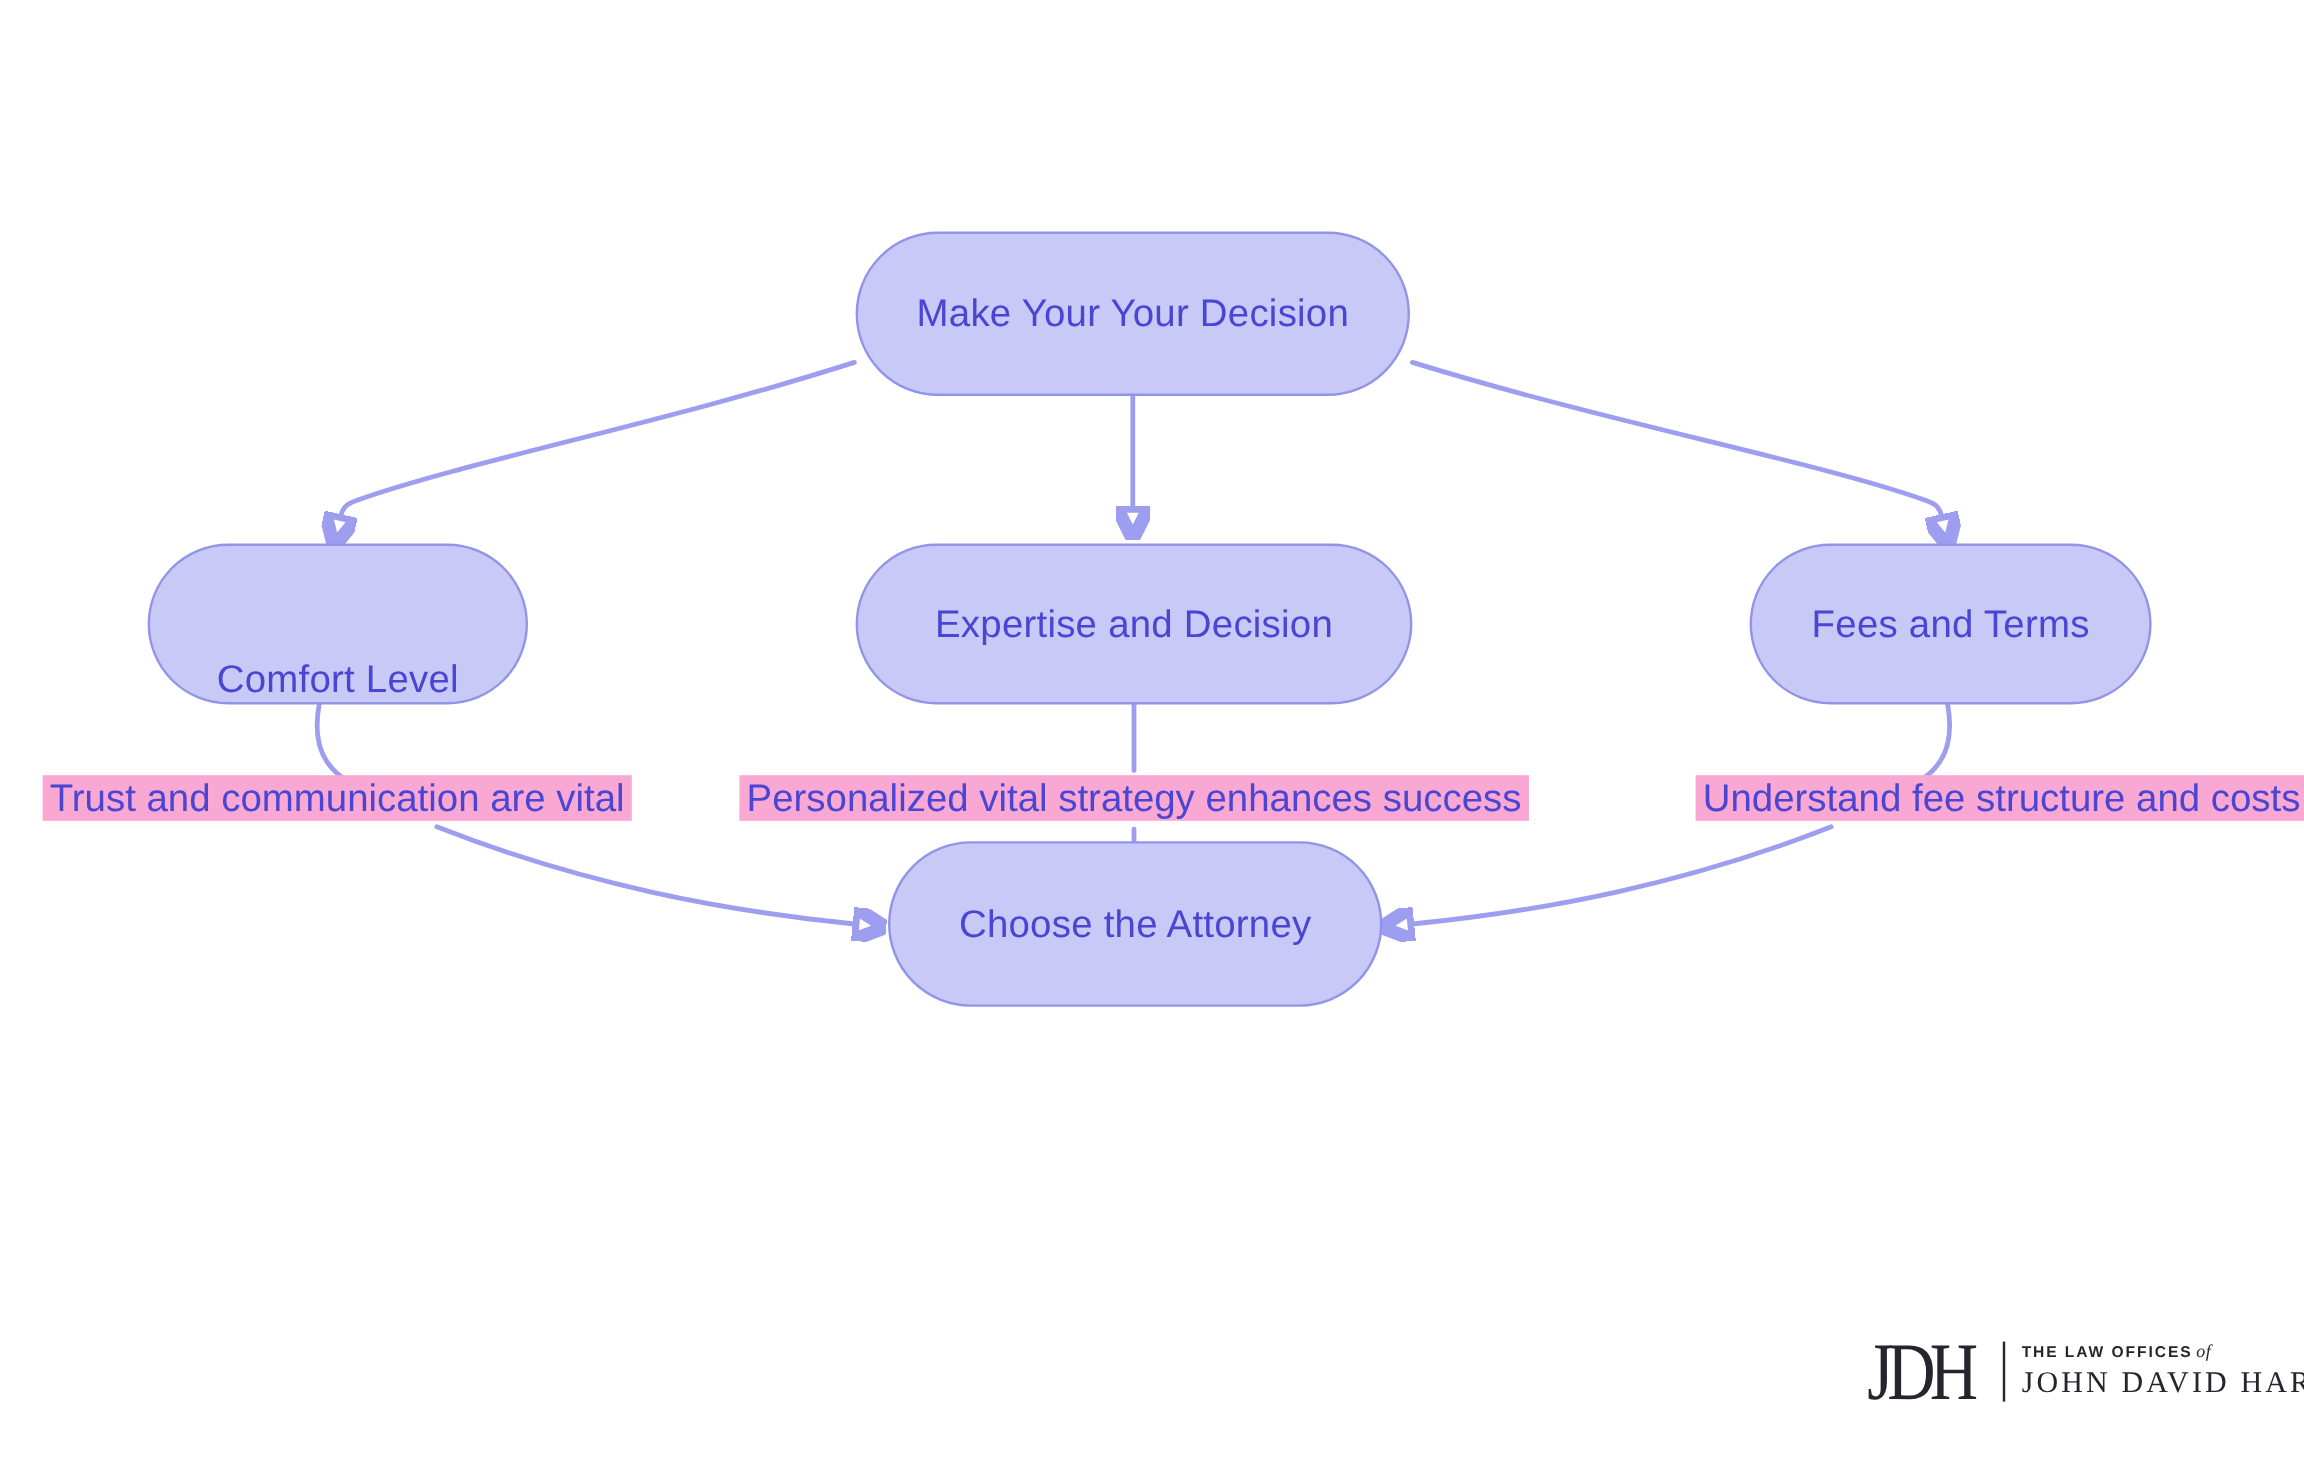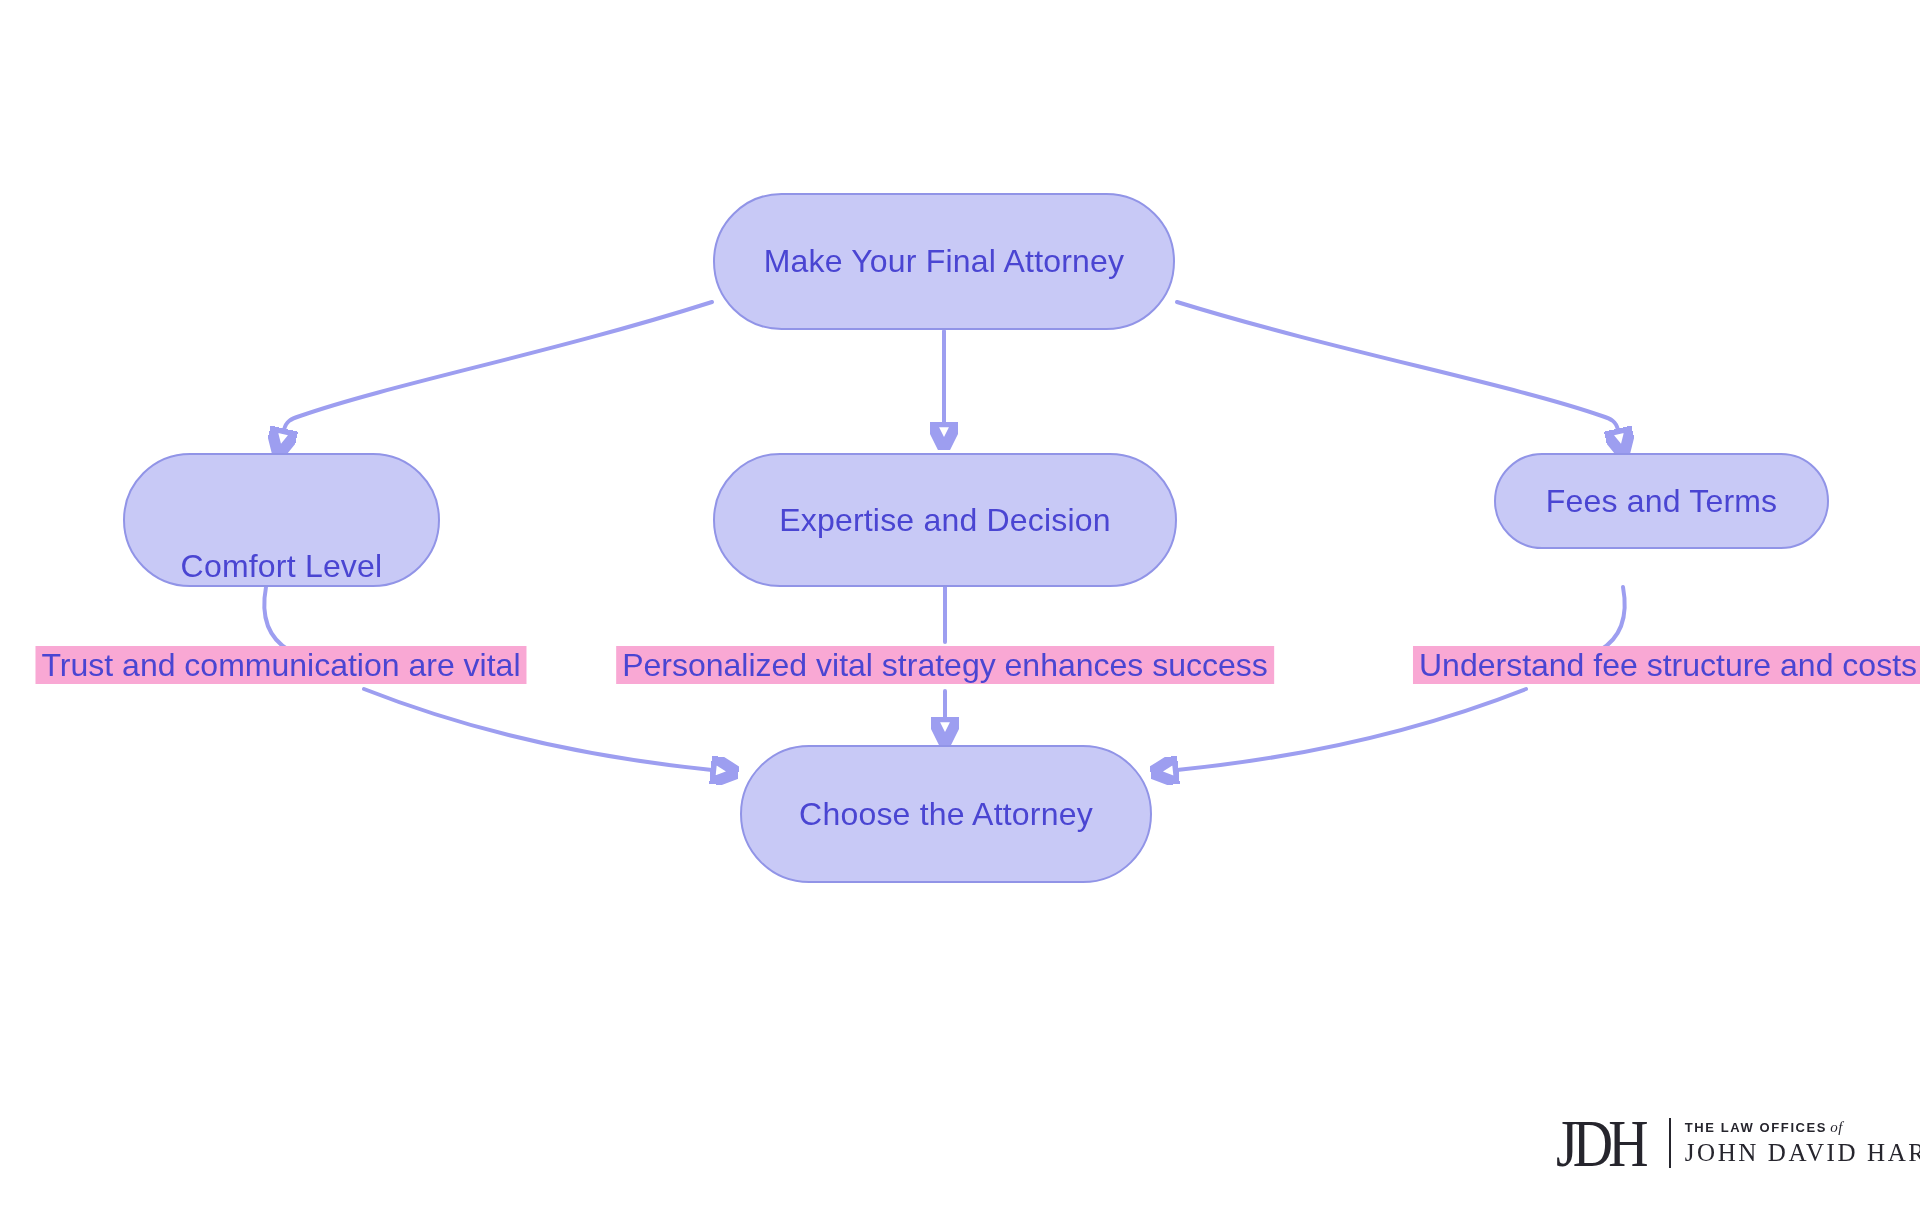--- a/index.html
+++ b/index.html
@@ -32,22 +32,22 @@
     border-radius: 72px;
     color: #4a45d2;
     font-size: 32px;
     letter-spacing: 0.2px;
     white-space: nowrap;
     box-sizing: border-box;
   }
   .node-final    { left: 713px;  top: 193px; width: 462px; height: 137px; }
   .node-comfort  { left: 123px;  top: 453px; width: 317px; height: 134px; align-items: flex-end; }
   .node-expertise{ left: 713px;  top: 453px; width: 464px; height: 134px; }
-  .node-fees     { left: 1494px; top: 453px; width: 335px; height: 96px; }
-  .node-choose   { left: 740px;  top: 745px; width: 412px; height: 138px; }
+  .node-fees     { left: 1458px; top: 453px; width: 335px; height: 134px; }
+  .node-choose   { left: 740px;  top: 701px; width: 412px; height: 138px; }
   .edge-label {
     position: absolute;
     top: 646px;
     transform: translateX(-50%);
     color: #4a45d2;
     font-size: 32px;
     line-height: 38px;
     white-space: nowrap;
     background: #f9a8d4;
     padding: 0 6px;
@@ -128,21 +128,21 @@
     <path d="M 364 689 C 486 737, 603 759, 712 770" marker-end="url(#arrow)"></path>
 
     <path d="M 945 587 L 945 642"></path>
     <path d="M 945 691 L 945 718" marker-end="url(#arrow)"></path>
 
     <path d="M 1623 587 C 1628 614, 1623 637, 1599 651"></path>
     <path d="M 1526 689 C 1404 737, 1287 759, 1177 770" marker-end="url(#arrow)"></path>
   </svg>
 
   <div class="node node-final">
-    <span>Make Your Final Attorney</span>
+    <span>Make Your Your Decision</span>
   </div>
 
   <div class="node node-comfort">
     <span>Comfort Level</span>
   </div>
 
   <div class="node node-expertise">
     <span>Expertise and Decision</span>
   </div>
 

